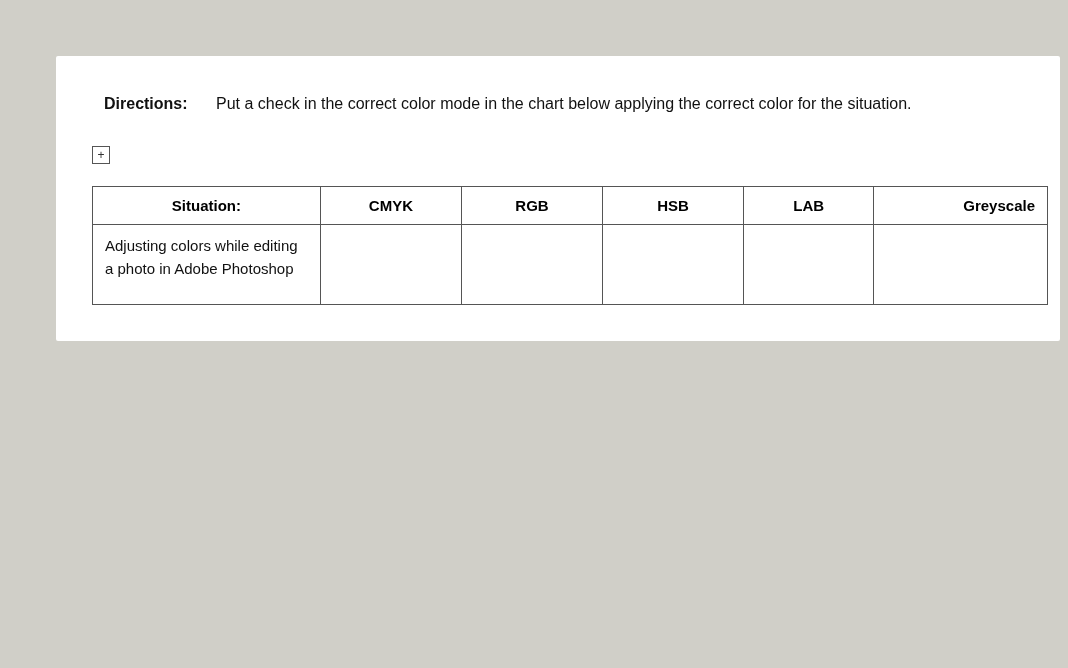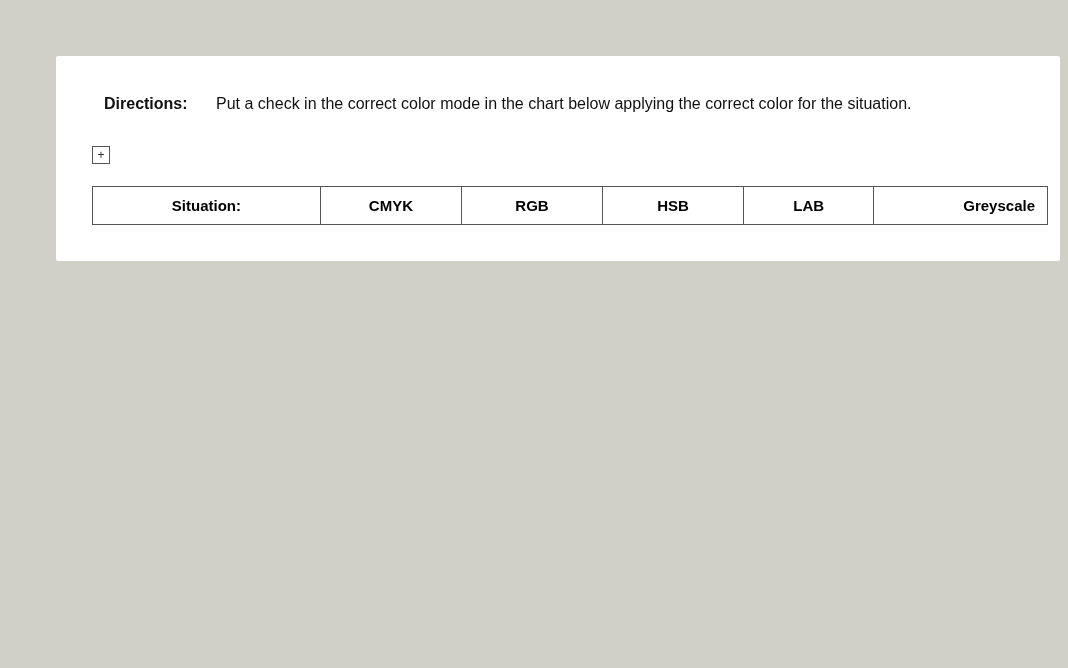--- a/index.html
+++ b/index.html
@@ -128,15 +128,23 @@
       <tr>
         <th class="col-situation">Situation:</th>
         <th class="col-cmyk">CMYK</th>
         <th class="col-rgb">RGB</th>
         <th class="col-hsb">HSB</th>
         <th class="col-lab">LAB</th>
         <th class="col-greyscale">Greyscale</th>
       </tr>
     </thead>
     <tbody>
+      <tr>
+        <td class="col-situation situation-cell">Adjusting colors while editing a photo in Adobe Photoshop</td>
+        <td class="col-cmyk check-cell"></td>
+        <td class="col-rgb check-cell"></td>
+        <td class="col-hsb check-cell"></td>
+        <td class="col-lab check-cell"></td>
+        <td class="col-greyscale check-cell"></td>
+      </tr>
     </tbody>
   </table>
 </div>
 
 </body></html>

